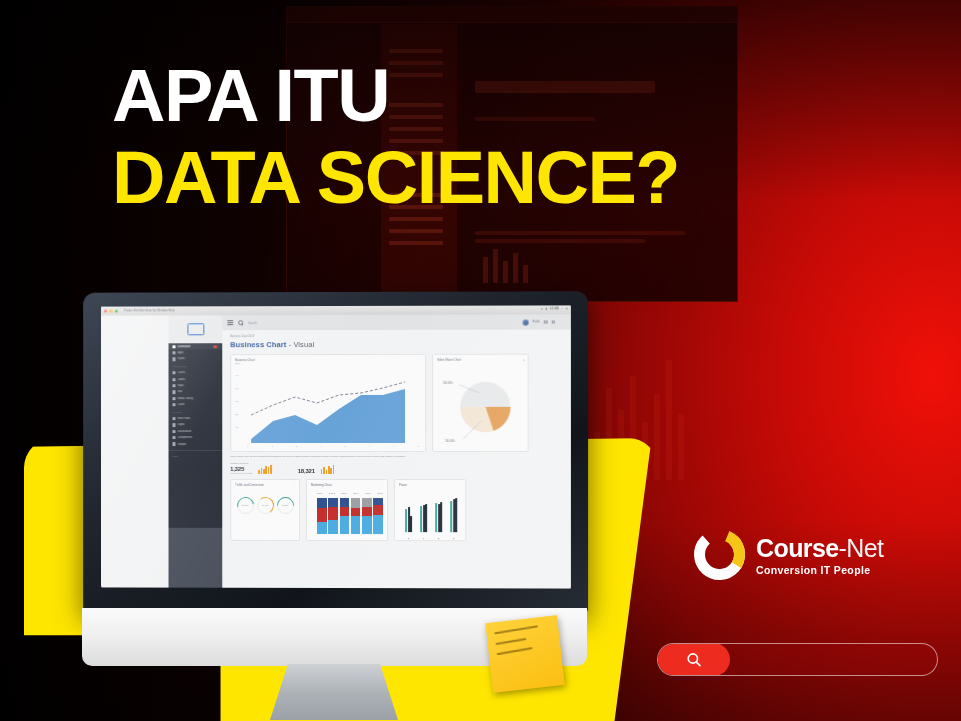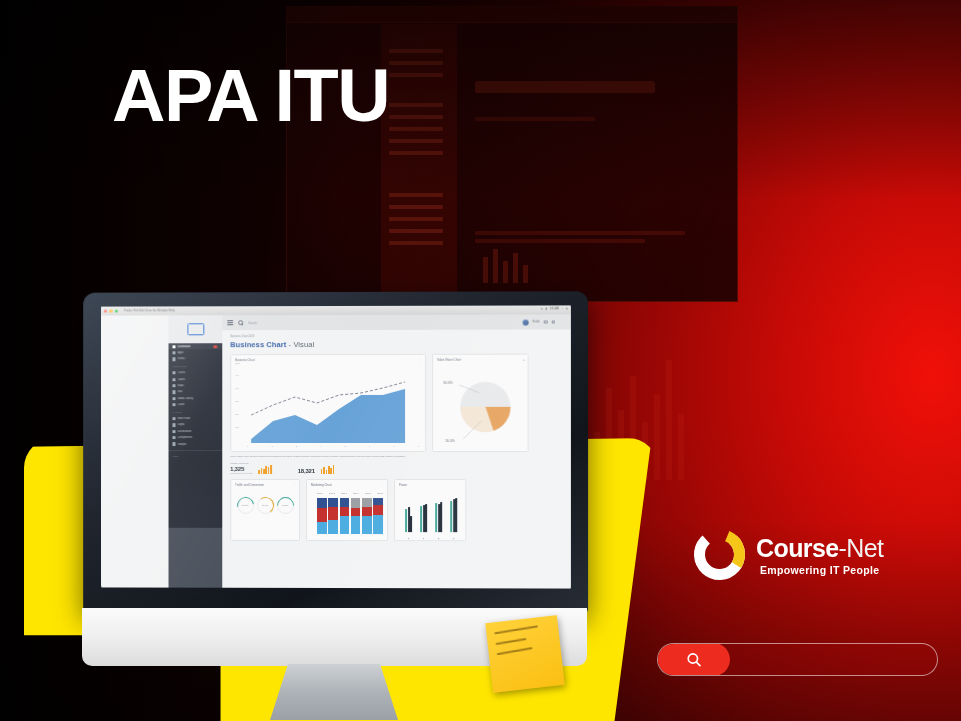--- a/index.html
+++ b/index.html
@@ -226,21 +226,21 @@
   .t1 {
     font-size:74px; font-weight:700; color:#ffffff; line-height:.92;
     letter-spacing:-1.5px; font-family:"Liberation Sans", sans-serif;
   }
   .t2 {
     font-size:74px; font-weight:700; color:#FFE600; line-height:.92;
     letter-spacing:-1.5px; margin-top:14px; font-family:"Liberation Sans", sans-serif;
   }
 
   
-  .logo { position:absolute; left:692px; top:527px; display:flex; align-items:center; gap:9px;text-align:center;}
+  .logo { position:absolute; left:692px; top:527px; display:flex; align-items:center; gap:9px;}
   .logo-mark { width:55px; height:55px; position:relative; }
   .logo-txt { padding-top:2px; }
   .logo-name { font-size:25px; font-weight:700; color:#fff; letter-spacing:-.6px; line-height:1;}
   .logo-name .lt { font-weight:400; color:#f2f2f2; }
   .logo-tag { font-size:10.5px; font-weight:700; color:#fff; letter-spacing:.35px; margin-top:3px;}
 
   
   .urlbar {
     position:absolute; left:657px; top:643px; width:281px; height:33px;
     border:1px solid rgba(255,255,255,.55); border-radius:17px;
@@ -621,35 +621,36 @@
   </div>
 
   <div class="sticky">
     <i></i>
     <i></i>
     <i></i>
   </div>
 
   <div class="title-block">
     <div class="t1">APA ITU</div>
+    <div class="t2">DATA SCIENCE?</div>
   </div>
 
   <div class="logo">
     <div class="logo-mark">
       <svg viewBox="0 0 55 55" width="55" height="55">
         <circle cx="27.5" cy="27.5" r="20" fill="none" stroke="#ffffff" stroke-width="11" stroke-dasharray="96 30" transform="rotate(-48 27.5 27.5)"></circle>
         <path d="M27.5 7.5 A20 20 0 0 1 45.6 36" fill="none" stroke="#F5C518" stroke-width="11" stroke-dasharray="20 100" stroke-dashoffset="-8"></path>
         <circle cx="27.5" cy="27.5" r="20" fill="none" stroke="#F5C518" stroke-width="11" stroke-dasharray="16 110" transform="rotate(-14 27.5 27.5)"></circle>
       </svg>
     </div>
     <div class="logo-txt">
       <div class="logo-name">
         <span>Course</span><span class="lt">-Net</span>
       </div>
-      <div class="logo-tag">Empowering IT People</div>
+      <div class="logo-tag">Conversion IT People</div>
     </div>
   </div>
 
   <div class="urlbar">
     <div class="url-ico">
       <svg viewBox="0 0 24 24" width="18" height="18" fill="none" stroke="#ffffff" stroke-width="2.2" stroke-linecap="round">
         <circle cx="10.5" cy="10" r="6.2"></circle>
           <line x1="15.2" y1="14.8" x2="20" y2="19.6"></line>
       </svg>
     </div>

